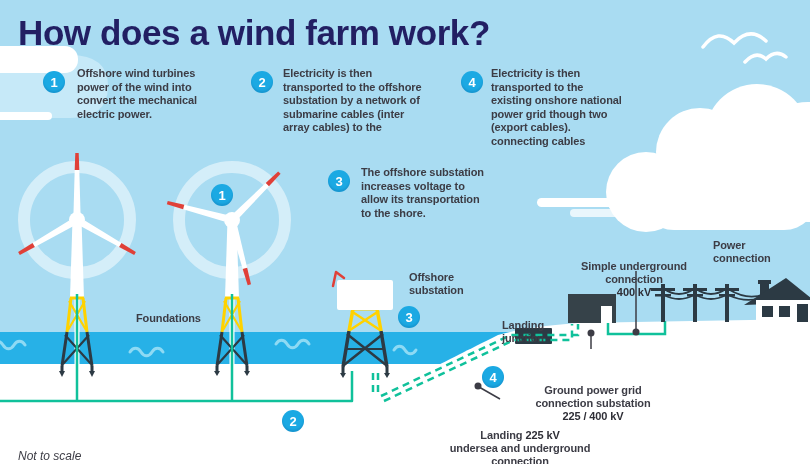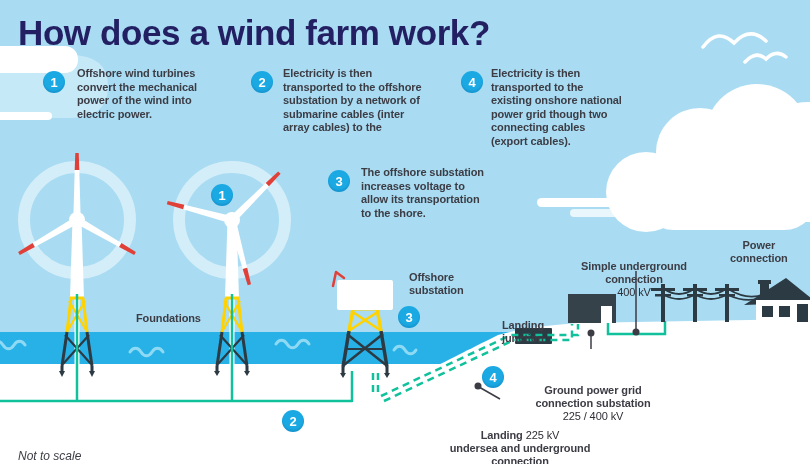--- a/index.html
+++ b/index.html
@@ -6,21 +6,21 @@
   body{width:810px;height:464px;position:relative;overflow:hidden;background:#a9dcf2;
        font-family:"Liberation Sans",sans-serif;}
   .abs{position:absolute;}
   .title{font-size:35px;font-weight:800;color:#221f63;letter-spacing:-0.4px;}
   .badge{width:22px;height:22px;border-radius:50%;background:#1ba9e3;color:#fff;
          font-size:13px;font-weight:700;display:flex;align-items:center;justify-content:center;
          box-shadow:inset 0 -2px 2px rgba(0,60,120,.18);}
   .step-text{font-size:11px;font-weight:700;color:#3c3c45;line-height:13.5px;letter-spacing:-0.1px;}
   .label{font-size:11px;font-weight:700;color:#3c3c45;line-height:13px;letter-spacing:-0.1px;}
   .center{text-align:center;margin-top:34px;}
-  .kv{font-weight:400;color:#2e2e36;}
+  .kv{font-weight:700;color:#2e2e36;}
   .footnote{font-size:12px;font-style:italic;font-weight:500;color:#3c3c45;margin-top:16px;}
 </style>
 </head>
 <body>
 
 <svg class="abs" style="left:0;top:0;" width="810" height="464" viewBox="0 0 810 464">
 
   <rect x="0" y="0" width="810" height="464" fill="#a9dcf2"></rect>
 
   <g>
@@ -197,42 +197,42 @@
     <line x1="479" y1="387" x2="500" y2="399" stroke-width="1.5"></line>
       <circle cx="478" cy="386" r="3.5" stroke="none"></circle>
   </g>
 </svg>
 
 <div class="abs title" style="left:18px;top:13px;">How does a wind farm work?</div>
 
 <div class="abs badge" style="left:43px;top:71px;">1</div>
 <div class="abs step-text" style="left:77px;top:67px;width:140px;">
   <div>Offshore wind turbines</div>
-    <div>convert the mechanical</div>
-  <div>power of the wind into</div>
+    <div>power of the wind into</div>
+  <div>convert the mechanical</div>
     <div>electric power.</div>
 </div>
 
 <div class="abs badge" style="left:251px;top:71px;">2</div>
 <div class="abs step-text" style="left:283px;top:67px;width:160px;">
   <div>Electricity is then</div>
     <div>transported to the offshore</div>
   <div>substation by a network of</div>
     <div>submarine cables (inter</div>
   <div>array cables) to the</div>
 </div>
 
 <div class="abs badge" style="left:461px;top:71px;">4</div>
 <div class="abs step-text" style="left:491px;top:67px;width:160px;">
   <div>Electricity is then</div>
     <div>transported to the</div>
   <div>existing onshore national</div>
     <div>power grid though two</div>
-  <div>connecting cables</div>
-    <div>(export cables).</div>
+  <div>(export cables).</div>
+    <div>connecting cables</div>
 </div>
 
 <div class="abs badge" style="left:328px;top:170px;">3</div>
 <div class="abs step-text" style="left:361px;top:166px;width:160px;">
   <div>The offshore substation</div>
     <div>increases voltage to</div>
   <div>allow its transportation</div>
     <div>to the shore.</div>
 </div>
 
@@ -252,21 +252,21 @@
   <div>Landing</div>
   <div>junction</div>
 </div>
 
 <div class="abs label center" style="left:556px;top:226px;width:156px;">
   <div>Simple underground</div>
   <div>connection</div>
   <div class="kv">400 kV</div>
 </div>
 
-<div class="abs label" style="left:730px;top:239px;text-align:center;">
+<div class="abs label" style="left:713px;top:239px;">
   <div>Power</div>
   <div>connection</div>
 </div>
 
 <div class="abs label center" style="left:512px;top:350px;width:162px;">
   <div>Ground power grid</div>
   <div>connection substation</div>
   <div class="kv">225 / 400 kV</div>
 </div>
 

